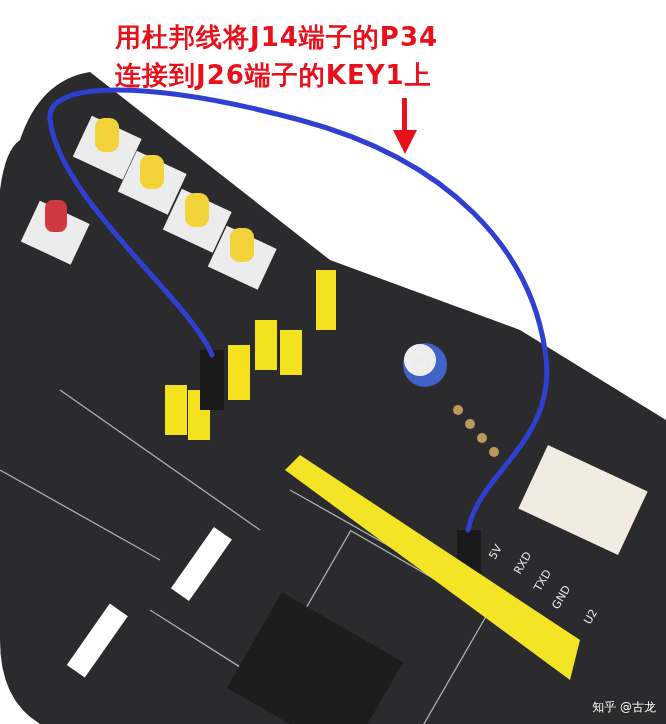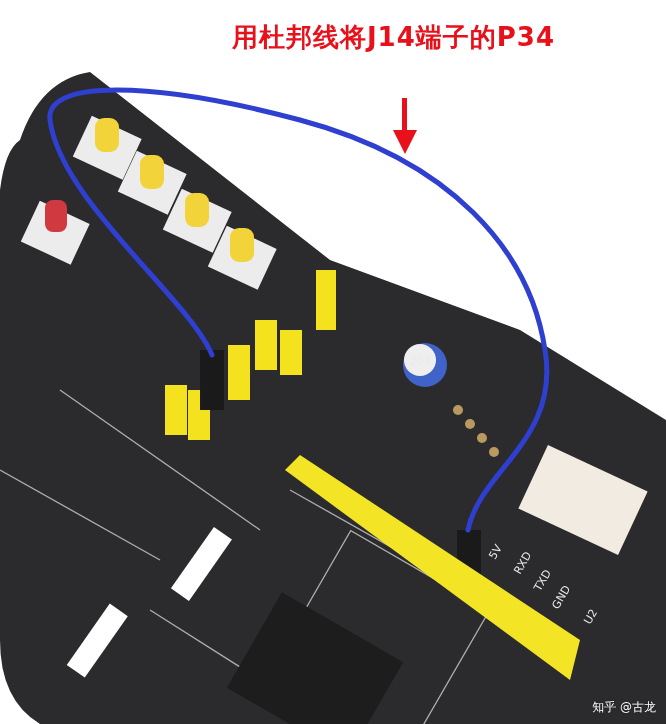--- a/index.html
+++ b/index.html
@@ -1,29 +1,30 @@
 <!DOCTYPE html>
 <html><head>
 <meta charset="utf-8">
 <style>
   html, body { margin:0; padding:0; }
   body { width:666px; height:724px; background:#ffffff; position:relative; overflow:hidden; font-family:"DejaVu Sans", sans-serif; }
   .caption { position:absolute; left:0; top:18px; width:666px; text-align:center; color:#e8101a; font-weight:bold; font-size:26px; line-height:38px; letter-spacing:1px; z-index:20; }
-  .caption div { margin-left:115px; width:440px; text-align:right; }
+  .caption div { margin-left:115px; width:440px; text-align:left; }
   .arrow-shaft { position:absolute; left:402px; top:98px; width:5px; height:34px; background:#e8101a; z-index:20; }
   .arrow-head { position:absolute; left:393px; top:130px; width:0; height:0; border-left:12px solid transparent; border-right:12px solid transparent; border-top:24px solid #e8101a; z-index:20; }
   svg.scene { position:absolute; left:0; top:0; }
   .watermark { position:absolute; right:10px; bottom:8px; color:#ffffff; font-size:12px; z-index:20; text-shadow:0 0 2px rgba(0,0,0,0.4); }
   .label { fill:#e9e9e9; font-family:"DejaVu Sans", sans-serif; font-size:11px; }
 </style>
 </head>
 <body>
 
 <div class="caption">
   <div>用杜邦线将J14端子的P34</div>
+  <div>连接到J26端子的KEY1上</div>
 </div>
 <div class="arrow-shaft"></div>
 <div class="arrow-head"></div>
 
 <svg class="scene" width="666" height="724" viewBox="0 0 666 724">
 
   <path d="M20,140 Q40,80 90,72 L330,260 L520,330 L666,420 L666,724 L40,724 Q0,700 0,640 L0,190 Q5,150 20,140 Z" fill="#2b2b2d"></path>
 
   <g stroke="#cfcfcf" stroke-width="1.3" fill="none" opacity="0.8">
     <line x1="0" y1="470" x2="160" y2="560"></line>

